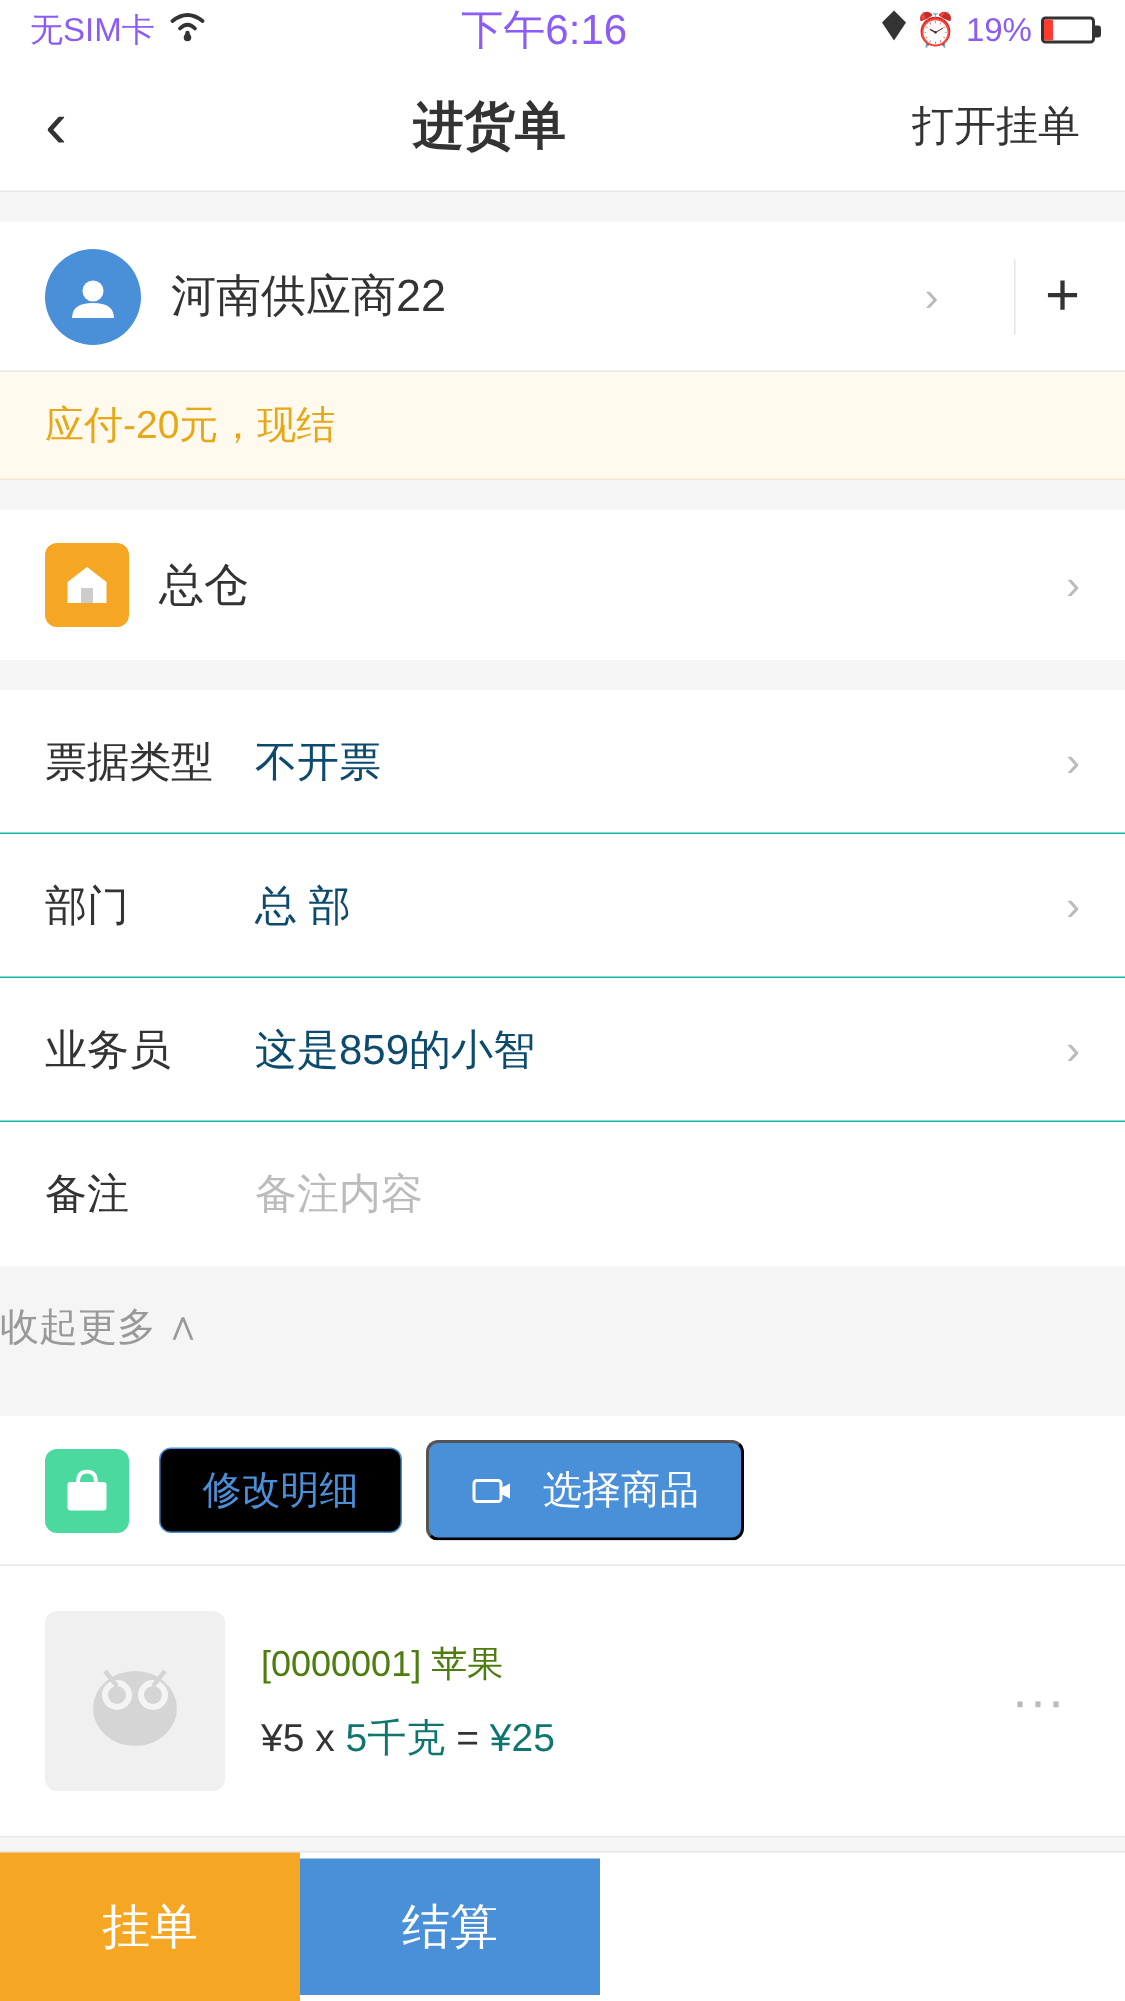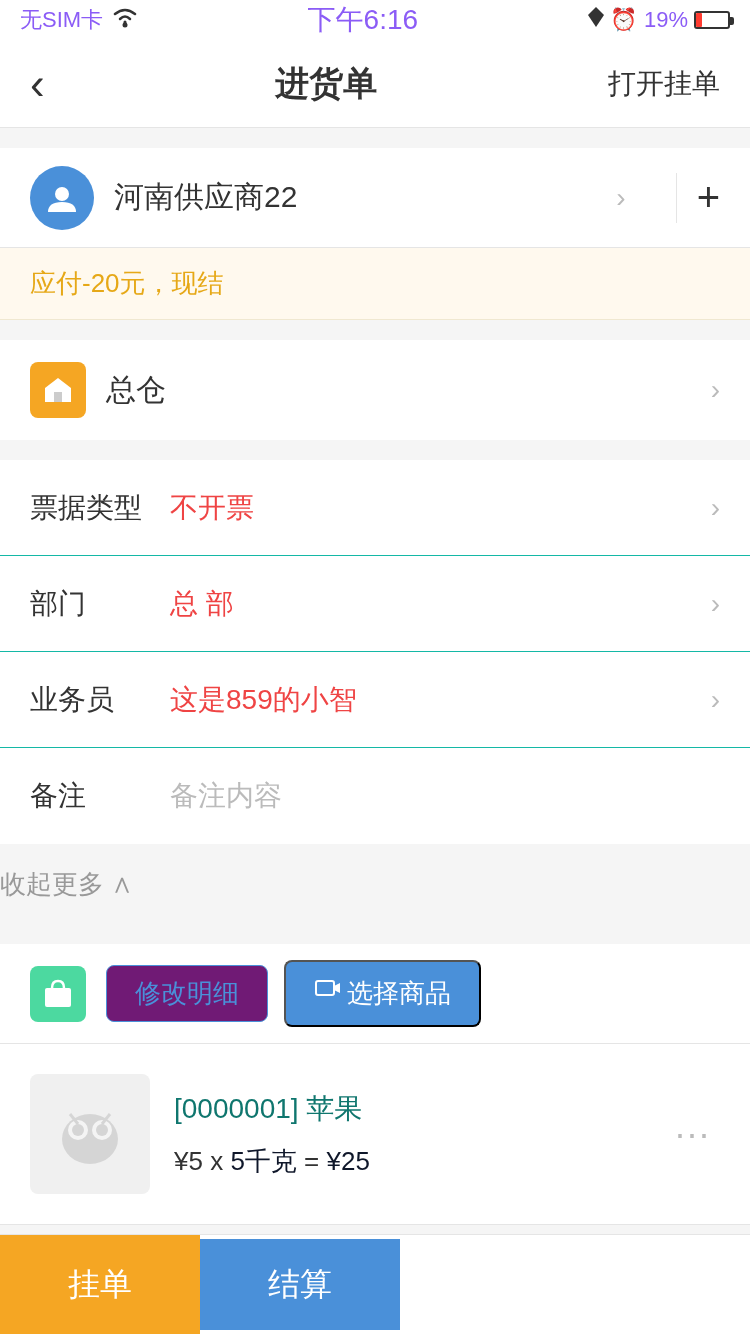--- a/index.html
+++ b/index.html
@@ -150,21 +150,21 @@
     .form-row:last-child { border-bottom: none; }
     .form-label {
       font-size: 28px;
       color: #333;
       width: 120px;
       flex-shrink: 0;
     }
     .form-value {
       flex: 1;
       font-size: 28px;
-      color: #ef4444;
+      color: #0c4a6e;
       padding-left: 20px;
     }
     .form-placeholder {
       color: #bbb;
     }
 
     
     .collapse-row {
       background: #f5f5f5;
       height: 80px;
@@ -194,36 +194,37 @@
       color: #fff; font-size: 28px; margin-right: 20px; flex-shrink: 0;
     }
     .products-count {
       flex: 1;
       font-size: 28px;
       color: #333;
     }
     .btn-edit {
       border: 1.5px solid #4a90d9;
       color: #4a90d9;
-      background: #701a75;
+      background: #000000;
       padding: 10px 28px;
       border-radius: 8px;
       font-size: 26px;
       margin-right: 16px;
       cursor: pointer;
     }
     .btn-select {
       background: #4a90d9;
       color: #fff;
       padding: 14px 28px;
       border-radius: 8px;
       font-size: 26px;
       cursor: pointer;
       display: flex;
-      gap: 5px;
+      align-items: center;
+      gap: 20px;
     }
 
     
     .product-item {
       background: #fff;
       display: flex;
       align-items: center;
       padding: 30px;
       border-bottom: 1px solid #e5e5e5;
       min-height: 160px;
@@ -234,30 +235,30 @@
       border-radius: 8px;
       margin-right: 24px;
       flex-shrink: 0;
       display: flex; align-items: center; justify-content: center;
       color: #ccc;
     }
     .product-info {
       flex: 1;
     }
     .product-name {
-      font-size: 28px;
-      color: #0f766e;
+      font-size: 24px;
+      color: #4d7c0f;
       margin-bottom: 16px;
     }
     .product-price {
       font-size: 26px;
       color: #333;
     }
     .product-price .highlight {
-      color: #0f172a;
+      color: #0f766e;
     }
     .product-more {
       color: #bbb;
       font-size: 36px;
       cursor: pointer;
       padding: 10px;
     }
 
     
     .bottom-bar {

